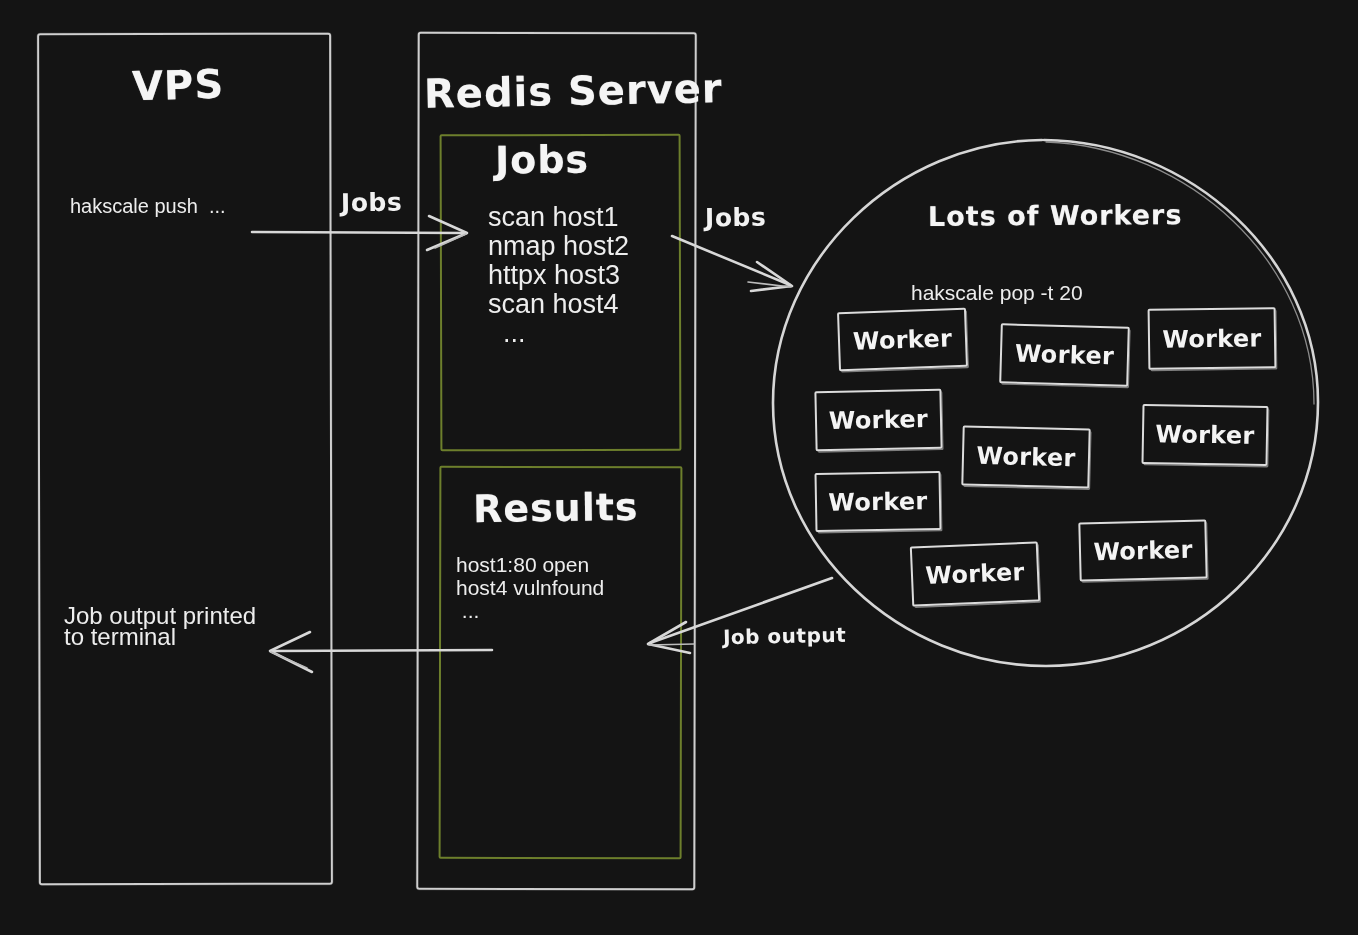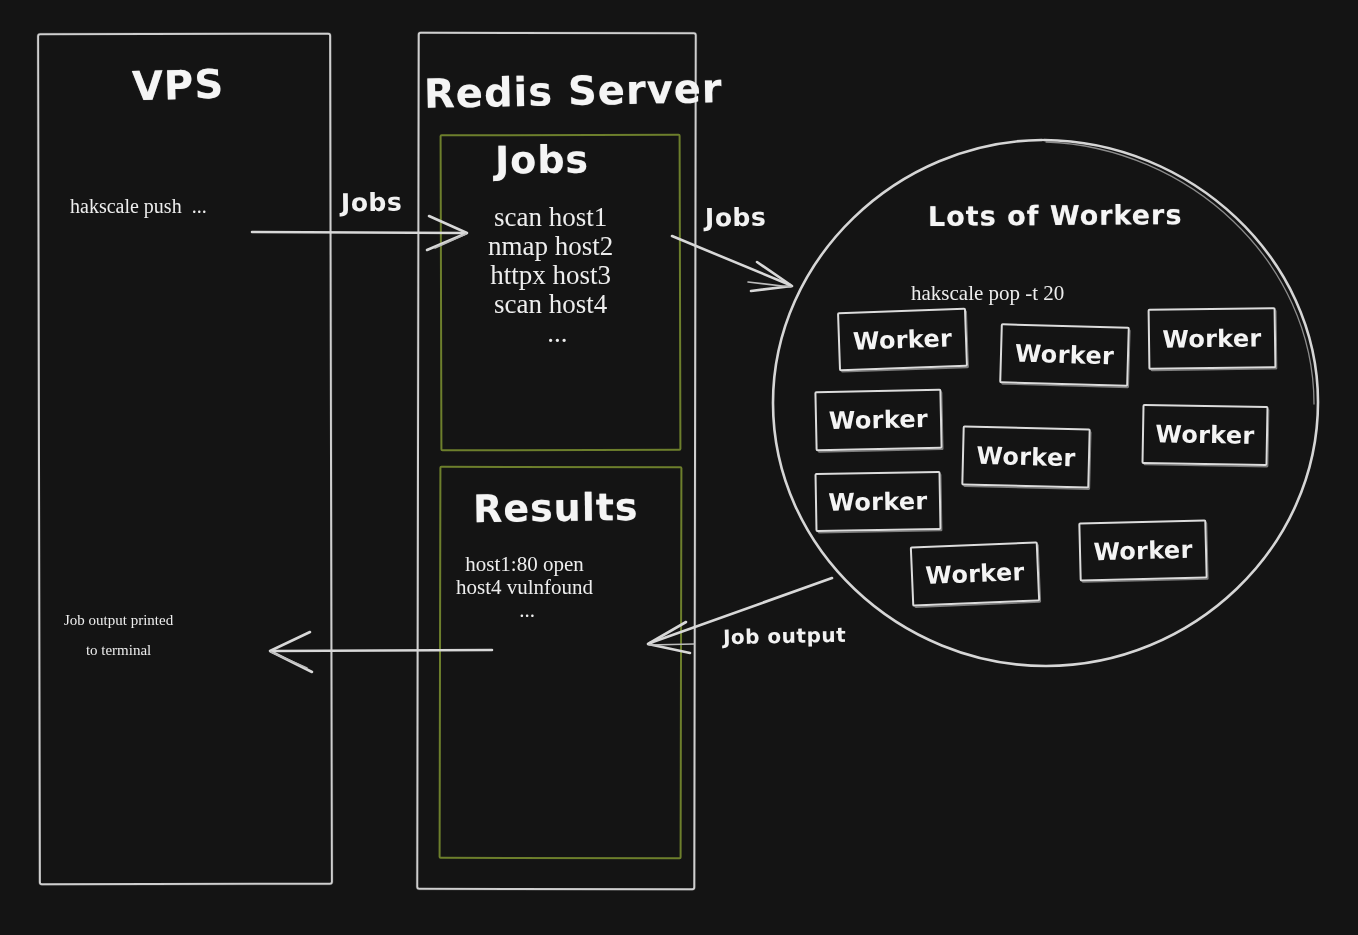--- a/index.html
+++ b/index.html
@@ -18,24 +18,23 @@
   }
   
   .hand {
     font-family: "DejaVu Sans", sans-serif;
     color: #f2f2f2;
     font-weight: 600;
     letter-spacing: 0.5px;
     white-space: nowrap;
   }
   .mono {
-    font-family: Liberation Serif, serif;
+    font-family: Liberation Sans, sans-serif;
     color: #ededed;
     white-space: pre;
-    text-align: center;
   }
   .abs { position: absolute; }
 
   
   .outer-box {
     position: absolute;
     border: 2.5px solid #cfcfcf;
     border-radius: 3px;
     box-shadow: 0 0 0 0.5px rgba(255,255,255,0.18);
     background: transparent;
@@ -65,21 +64,21 @@
   #vps-title     { left: 132px; top: 62px;  font-size: 40px; transform: rotate(-1.6deg); }
   #redis-title   { left: 424px; top: 68px;  font-size: 40px; transform: rotate(-1.1deg); }
   #jobs-title    { left: 495px; top: 138px; font-size: 38px; transform: rotate(-0.6deg); }
   #results-title { left: 473px; top: 486px; font-size: 38px; transform: rotate(-0.8deg); }
   #circle-title  { left: 928px; top: 200px; font-size: 27px; transform: rotate(-0.4deg); }
 
   
   #vps-cmd       { left: 70px;  top: 195px; font-size: 20px; }
   #jobs-list     { left: 488px; top: 203px; font-size: 27px; line-height: 29px; }
   #results-list  { left: 456px; top: 553px; font-size: 21px; line-height: 23px; }
-  #vps-output    { left: 64px;  top: 605px; font-size: 15px; line-height: 30px; }
+  #vps-output    { left: 64px;  top: 605px; font-size: 24px; line-height: 21px; }
   #circle-cmd    { left: 911px; top: 257px; font-size: 21px; margin-top: 24px; }
 
   
   .arrow-label {
     position: absolute;
     font-size: 25px;
     color: #f2f2f2;
     font-weight: 600;
     letter-spacing: 0.5px;
   }

